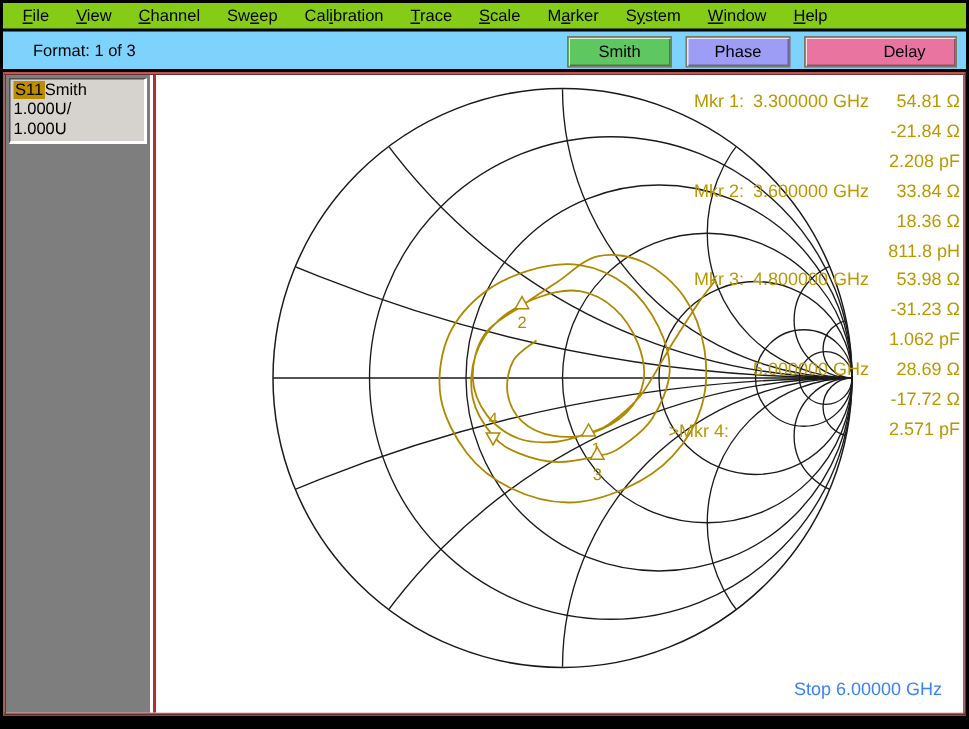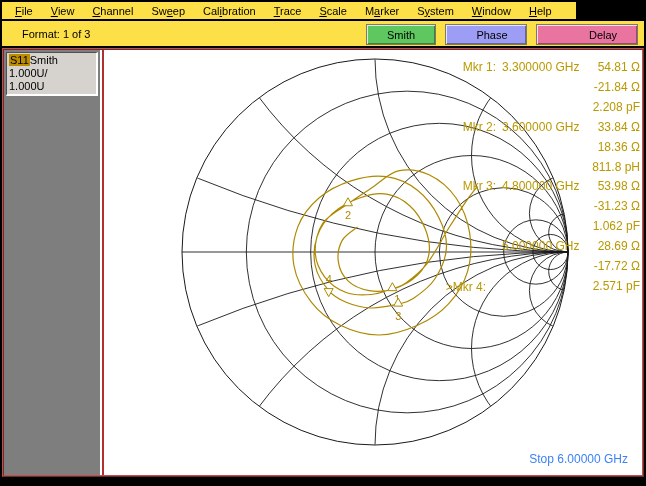--- a/index.html
+++ b/index.html
@@ -2,29 +2,29 @@
 <html><head>
 <meta charset="utf-8">
 <style>
   html,body{margin:0;padding:0;}
   body{
     width:646px;height:486px;position:relative;overflow:hidden;
     background:#000;font-family:"Liberation Sans",sans-serif;
     -webkit-font-smoothing:none;
   }
   .menubar{
-    position:absolute;left:2px;top:2px;width:574px;height:17px;
-    background:#fde047;display:flex;align-items:center;
+    position:absolute;left:2px;top:2px;width:642px;height:17px;
+    background:#84cc16;display:flex;align-items:center;
     font-size:11px;color:#000;box-sizing:border-box;padding-left:4px;
   }
   .menu-item{padding:1px 9px;white-space:nowrap;cursor:default;}
   .menu-item .u{text-decoration:underline;}
   .formatbar{
     position:absolute;left:2px;top:21px;width:642px;height:25px;
-    background:#fde047;display:flex;align-items:center;
+    background:#7dd3fc;display:flex;align-items:center;
     font-size:11px;color:#000;box-sizing:border-box;
   }
   .format-label{margin-left:20px;}
   .fmt-buttons{position:absolute;right:6px;top:3px;display:flex;gap:9px;}
   .fmt-btn{
     width:68px;height:19px;display:flex;align-items:center;justify-content:center;
     font-size:11px;color:#000;border:1px solid #7a7a66;
     box-shadow:inset 1px 1px 0 rgba(255,255,255,.75), inset -1px -1px 0 rgba(0,0,0,.35);
     cursor:default;
   }
@@ -74,21 +74,21 @@
     <div class="menu-item"><span>M</span><span class="u">a</span><span>rker</span></div>
     <div class="menu-item"><span>S</span><span class="u">y</span><span>stem</span></div>
     <div class="menu-item"><span></span><span class="u">W</span><span>indow</span></div>
     <div class="menu-item"><span></span><span class="u">H</span><span>elp</span></div>
   </div>
 
 <div class="formatbar">
   <span class="format-label">Format: 1 of 3</span>
   <div class="fmt-buttons" id="fmtbuttons">
       <div class="fmt-btn" style="background: rgb(95, 199, 95);">Smith</div>
-      <div class="fmt-btn" style="background: rgb(157, 157, 245); padding-left: 12px;">Phase</div>
+      <div class="fmt-btn" style="background: rgb(157, 157, 245);">Phase</div>
       <div class="fmt-btn" style="background: rgb(234, 116, 160); padding-left: 32px;">Delay</div>
     </div>
 </div>
 
 <div class="mainwin">
   <div class="sidebar">
     <div class="tracebox">
       <div><span class="s11chip" id="s11chip" style="background: rgb(189, 141, 0);">S11</span><span>Smith</span></div>
       <div>1.000U/</div>
       <div>1.000U</div>

